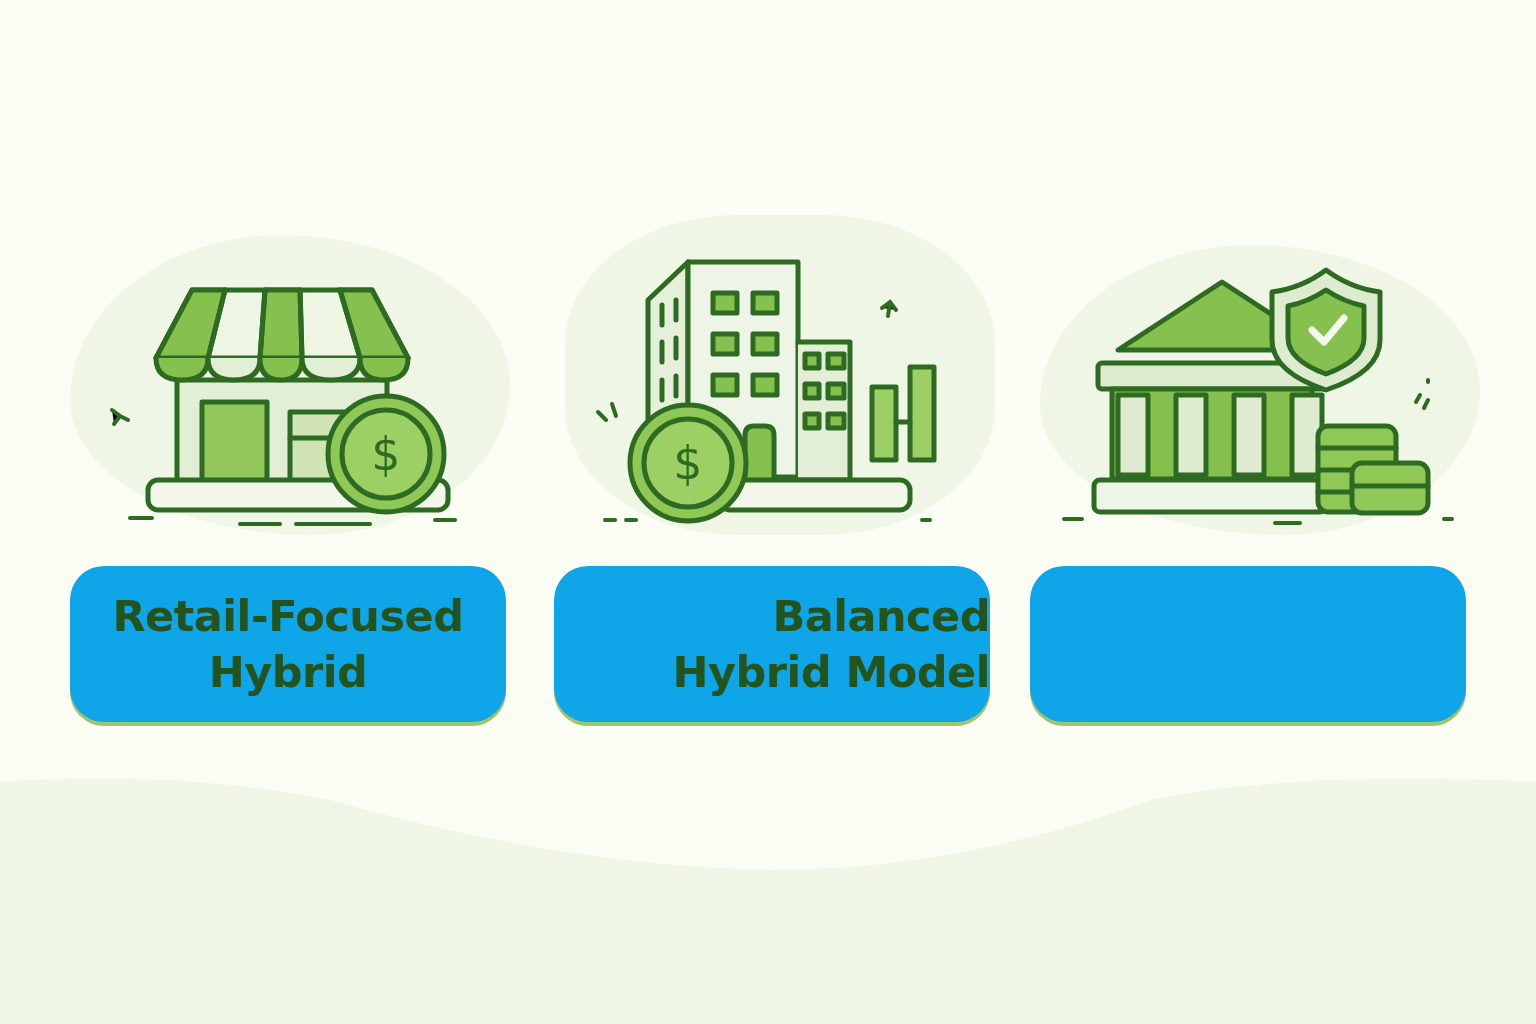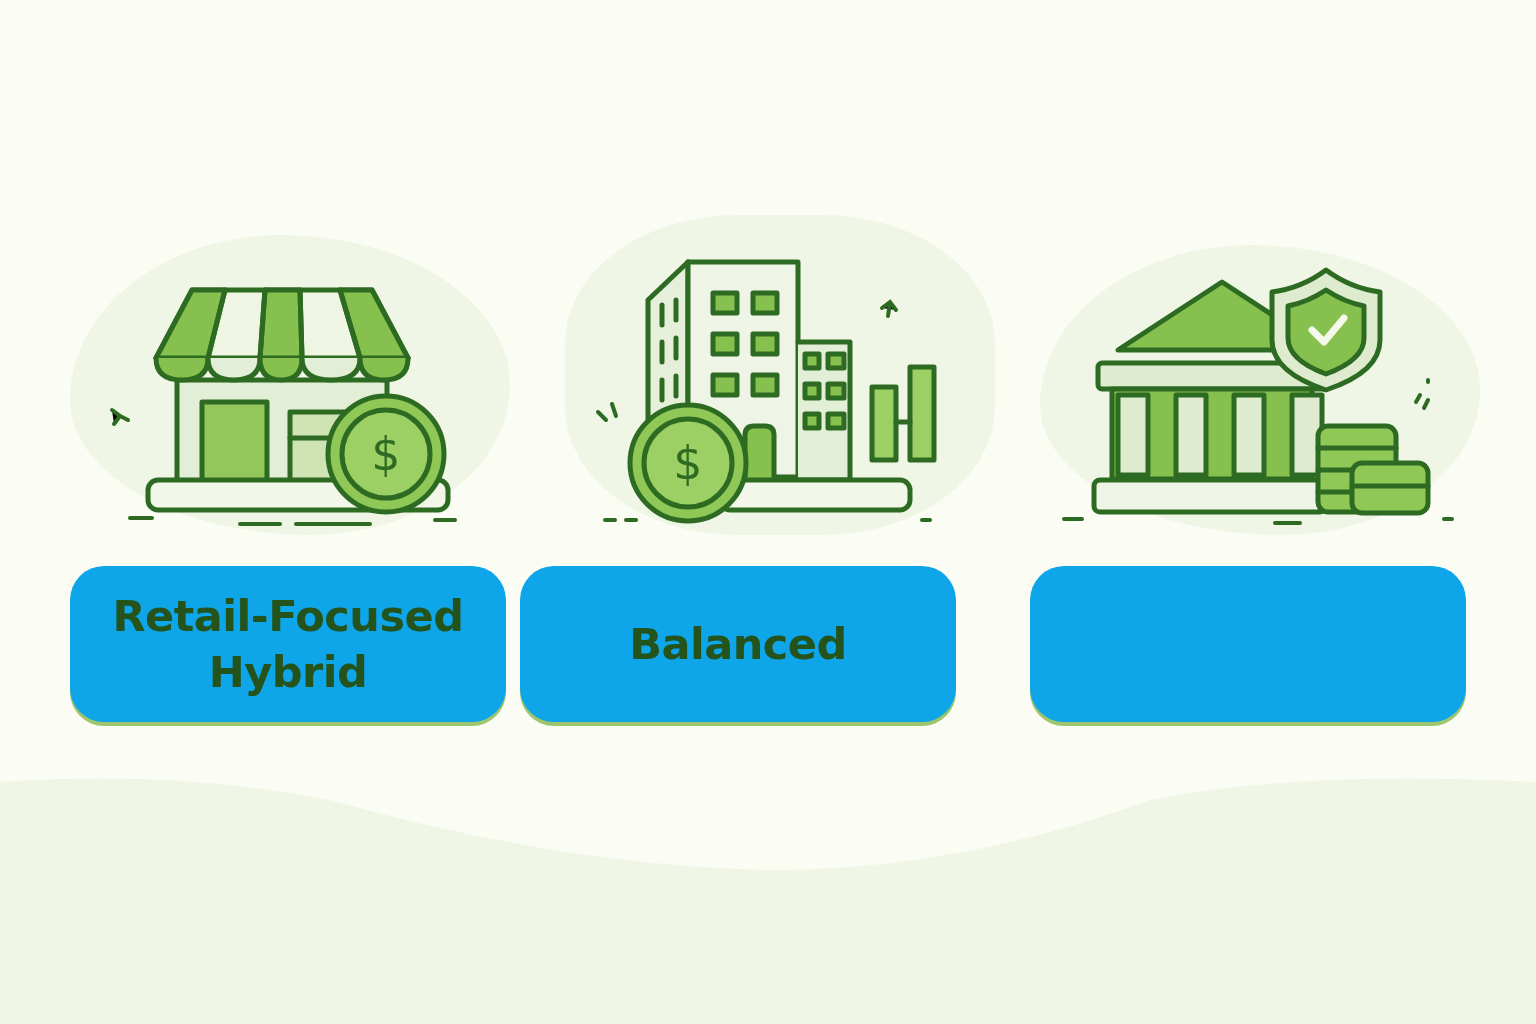--- a/index.html
+++ b/index.html
@@ -159,21 +159,22 @@
       <line x1="414" y1="289" x2="422" y2="289"></line>
       <path d="M390 165 L386 172 M398 150 L398 152 M398 170 L394 178"></path>
     </g>
   </svg>
 </div>
 
 <div class="card" style="left:70px;">
   <span>Retail-Focused</span>
   <span>Hybrid</span>
 </div>
-<div class="card" style="left:520px;">
+<div class="card" style="left:554px;align-items:flex-end;">
   <span>Balanced</span>
+  <span>Hybrid Model</span>
 </div>
 <div class="card" style="left:1030px;">
 </div>
 
 <svg class="bottom-wave" viewBox="0 0 1536 254" preserveAspectRatio="none">
   <path d="M0 12 Q180 0 330 30 Q560 95 768 100 Q960 100 1150 30 Q1300 0 1536 12 L1536 254 L0 254 Z" fill="#f0f6e6"></path>
 </svg>
 
 </body></html>

